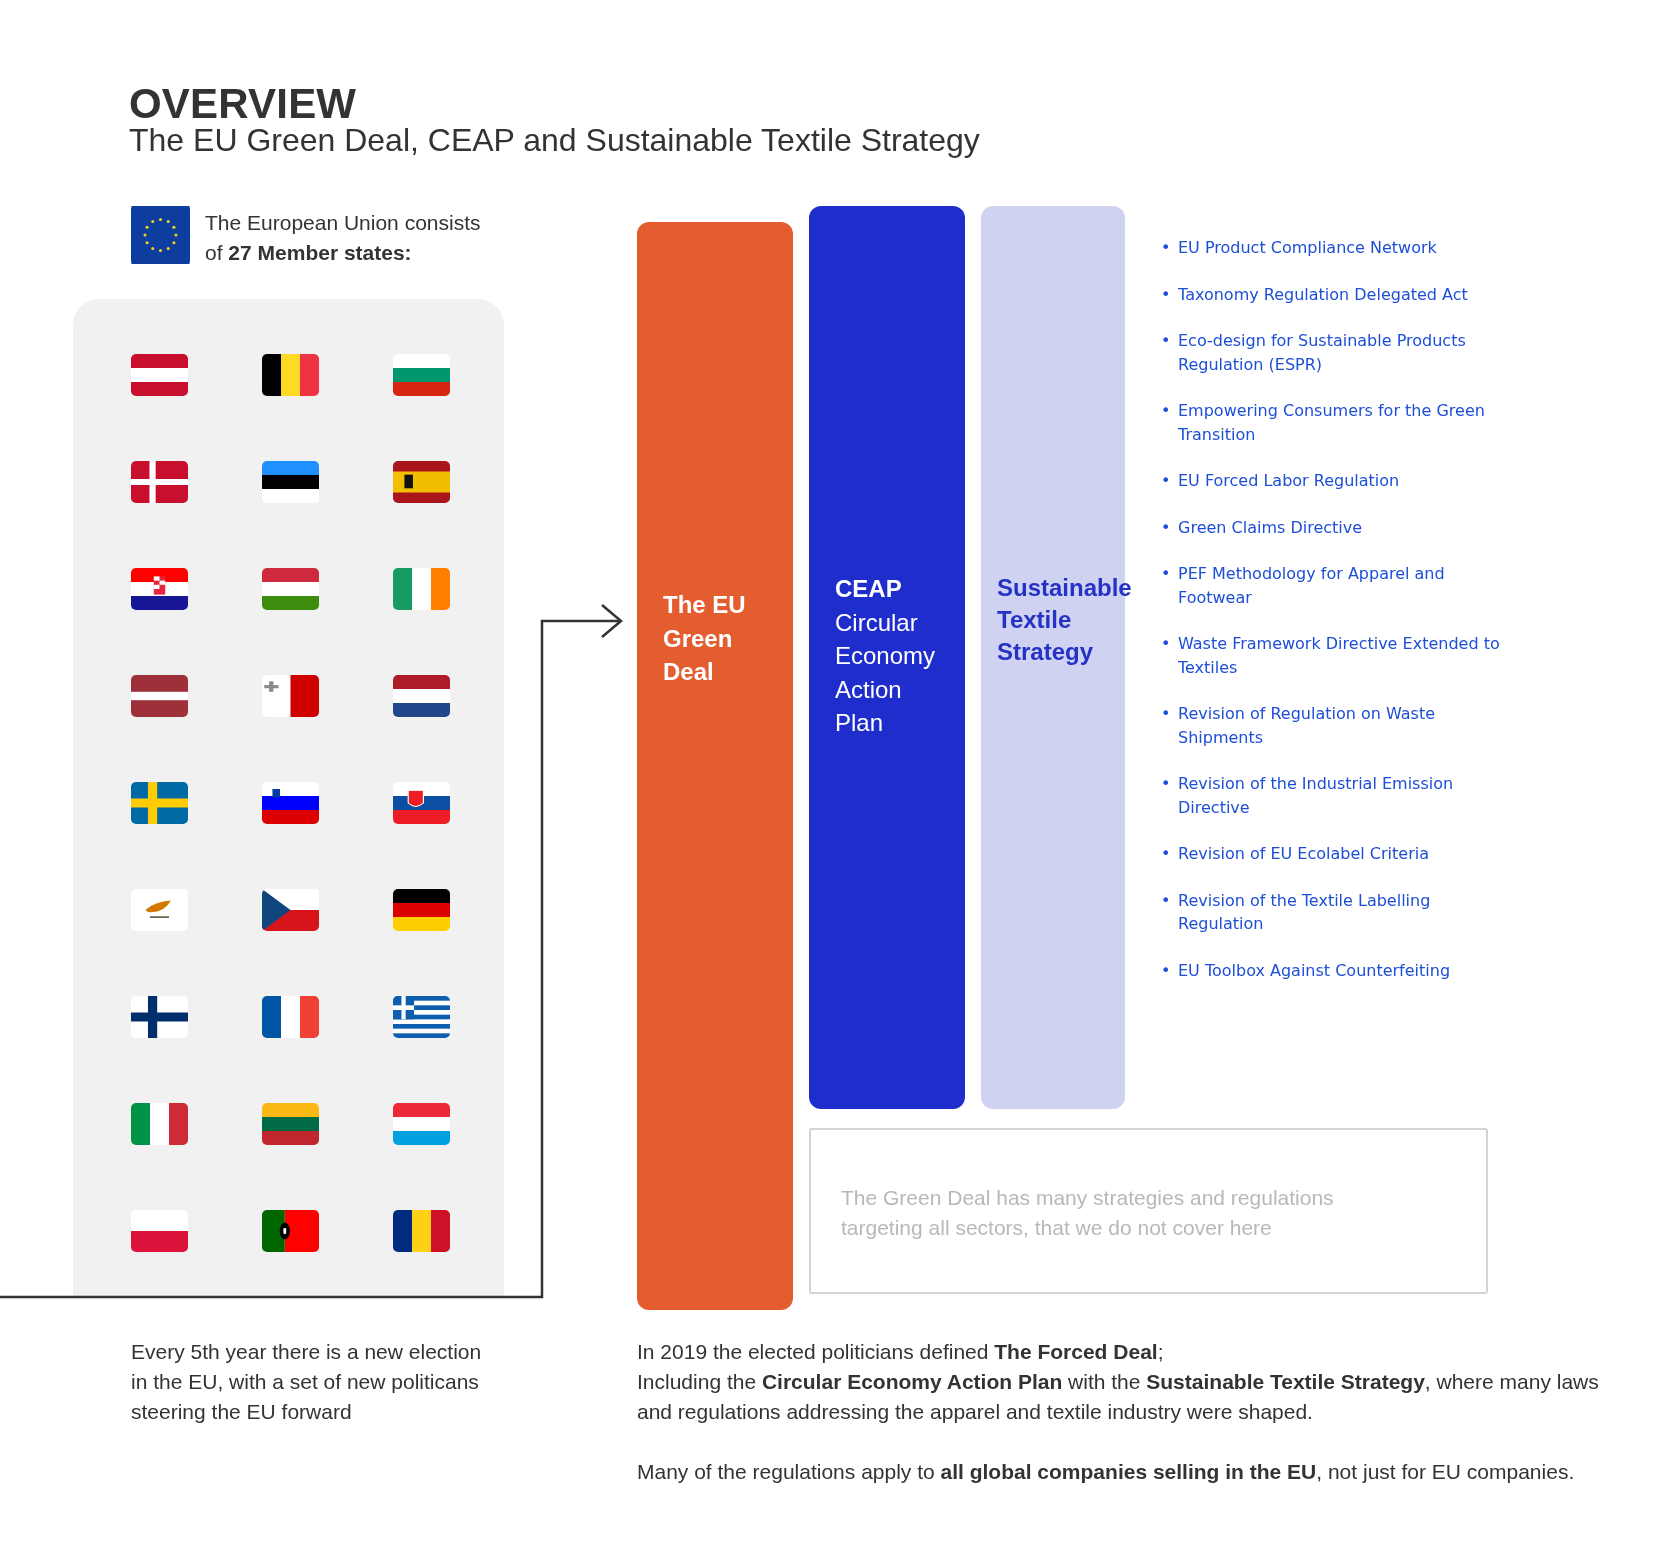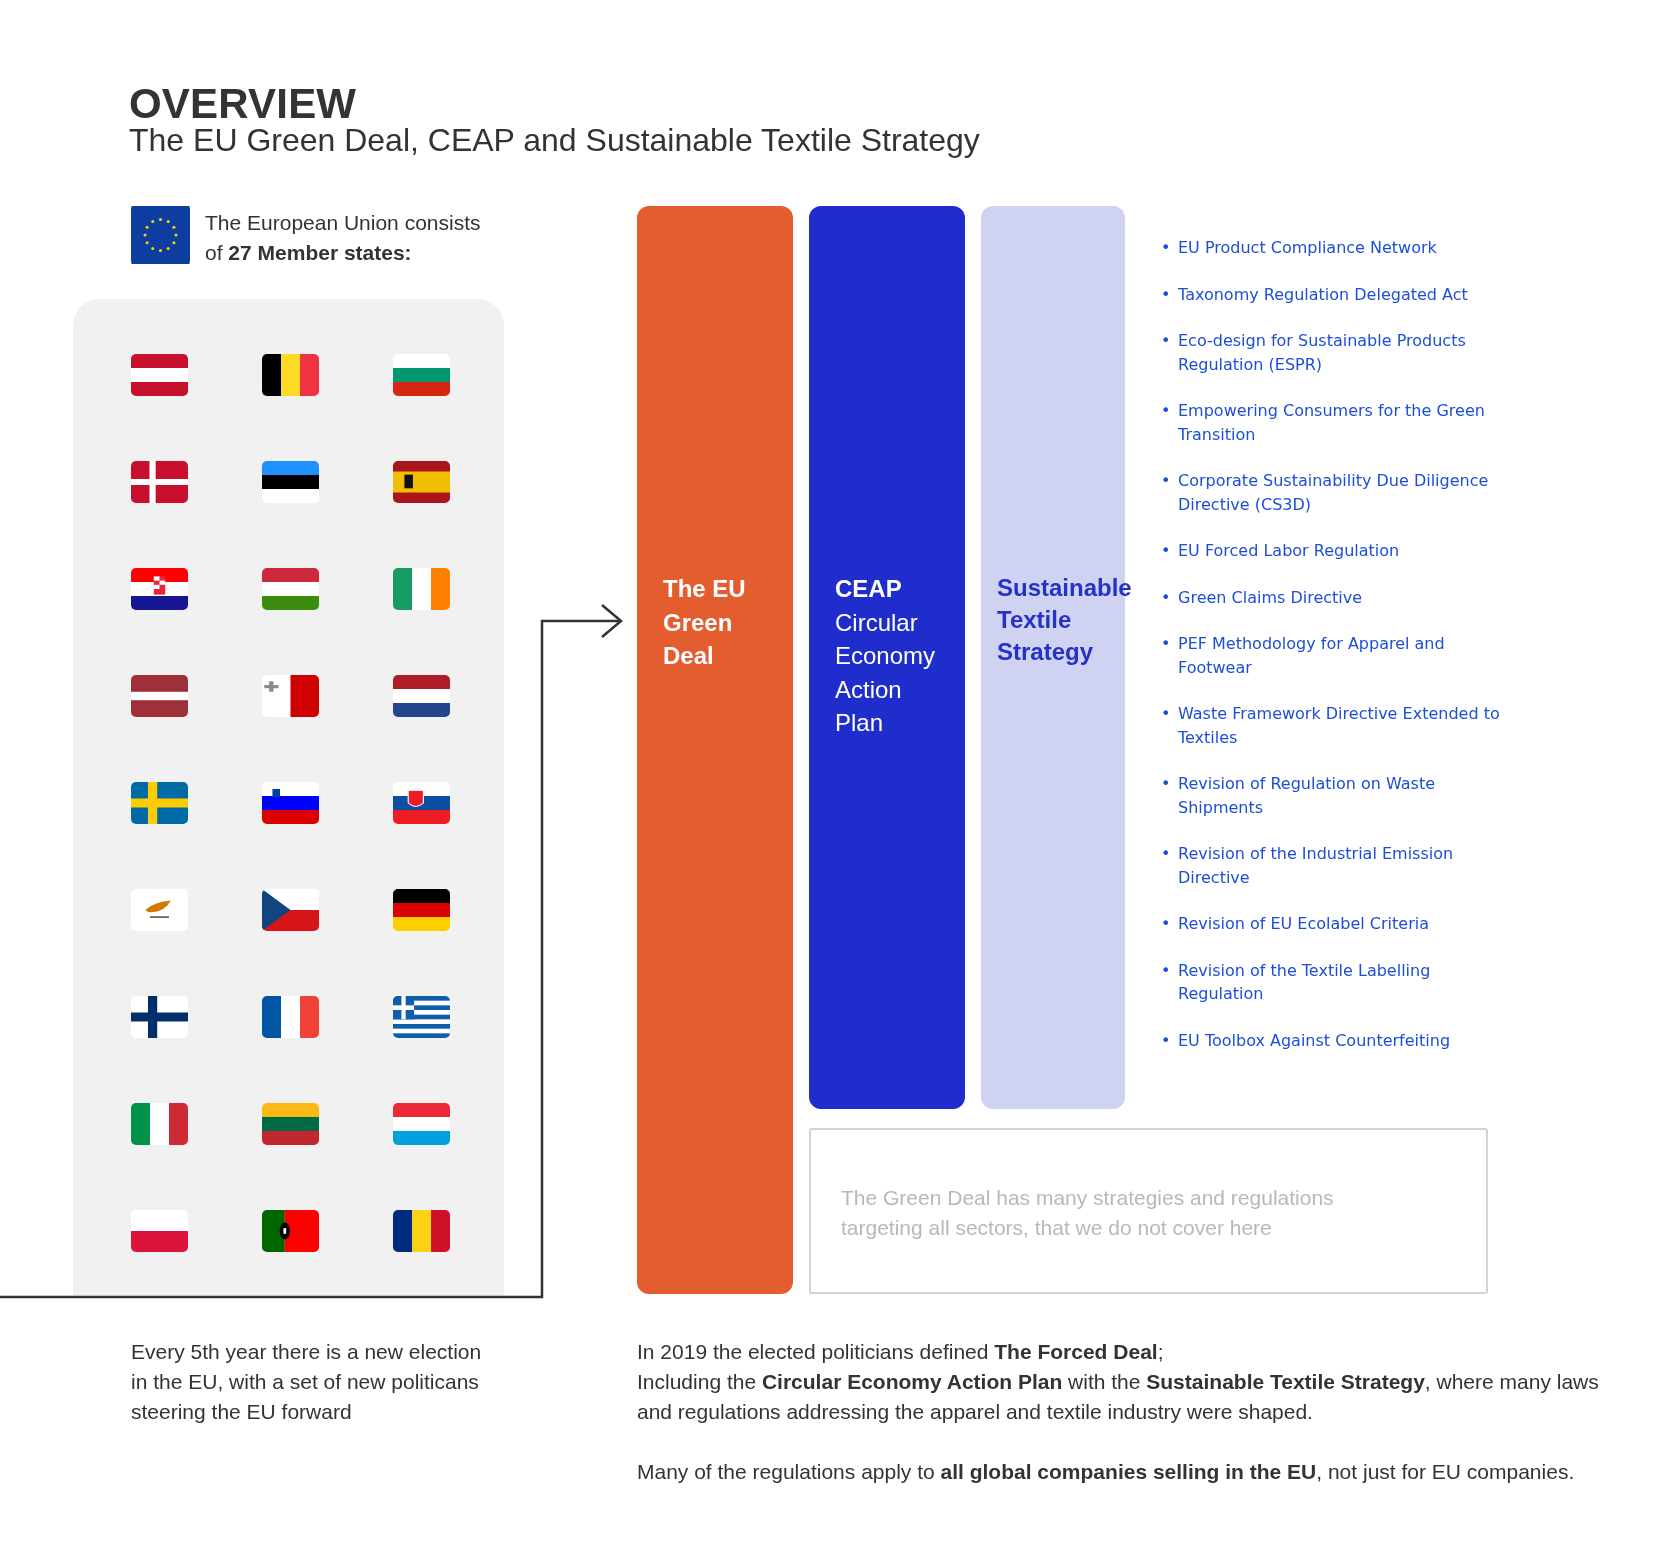--- a/index.html
+++ b/index.html
@@ -10,21 +10,21 @@
   .subtitle { left: 129px; top: 122px; font-size: 32px; color: #333; }
   .eu-flag { left: 131px; top: 206px; width: 59px; height: 58px; background: #0d3d9e; border-radius: 4px; }
   .eu-flag svg { width: 100%; height: 100%; display: block; }
   .eu-intro { left: 205px; top: 208px; font-size: 21px; line-height: 30px; color: #333; }
   .eu-intro b { font-weight: bold; }
   .flag-panel { left: 73px; top: 299px; width: 431px; height: 998px; background: #f1f1f1; border-radius: 26px 26px 0 0; }
   .flag { position: absolute; width: 57px; height: 42px; border-radius: 5px; overflow: hidden; }
   .flag svg { width: 100%; height: 100%; display: block; }
   .connector { left: 0; top: 0; width: 1658px; height: 1550px; pointer-events: none; }
   .col { position: absolute; border-radius: 12px; }
-  .col-orange { left: 637px; top: 206px; width: 156px; height: 1088px; background: #e35d2f; }
+  .col-orange { left: 637px; top: 222px; width: 156px; height: 1088px; background: #e35d2f; }
   .col-blue { left: 809px; top: 206px; width: 156px; height: 903px; background: #1f2dcc; }
   .col-lav { left: 981px; top: 206px; width: 144px; height: 903px; background: #cfd2f0; }
   .col-text { position: absolute; left: 26px; font-size: 24px; line-height: 33.5px; }
   .col-orange .col-text { top: 366px; color: #ffffff; font-weight: bold; }
   .col-blue .col-text { top: 366px; color: #ffffff; }
   .col-blue .col-text .hd { font-weight: bold; display: block; }
   .col-lav .col-text { top: 366px; left: 16px; color: #2433c6; font-weight: bold; line-height: 32px; }
   .bullets { left: 1161px; top: 236px; width: 340px; list-style: none; }
   .bullets li { position: relative; font-family: "DejaVu Sans", sans-serif; font-size: 16px; line-height: 23.5px; color: #1d4ed8; margin-bottom: 23px; padding-left: 17px; }
   .bullets li::before { content: "\2022"; position: absolute; left: 0; top: 0; }
@@ -305,21 +305,20 @@
     <div>Textile</div>
     <div>Strategy</div>
   </div>
 </div>
 
 <ul class="abs bullets">
   <li>EU Product Compliance Network</li>
   <li>Taxonomy Regulation Delegated Act</li>
   <li>Eco-design for Sustainable Products Regulation (ESPR)</li>
   <li>Empowering Consumers for the Green Transition</li>
-  <li>Corporate Sustainability Due Diligence Directive (CS3D)</li>
   <li>EU Forced Labor Regulation</li>
   <li>Green Claims Directive</li>
   <li>PEF Methodology for Apparel and Footwear</li>
   <li>Waste Framework Directive Extended to Textiles</li>
   <li>Revision of Regulation on Waste Shipments</li>
   <li>Revision of the Industrial Emission Directive</li>
   <li>Revision of EU Ecolabel Criteria</li>
   <li>Revision of the Textile Labelling Regulation</li>
   <li>EU Toolbox Against Counterfeiting</li>
 </ul>

